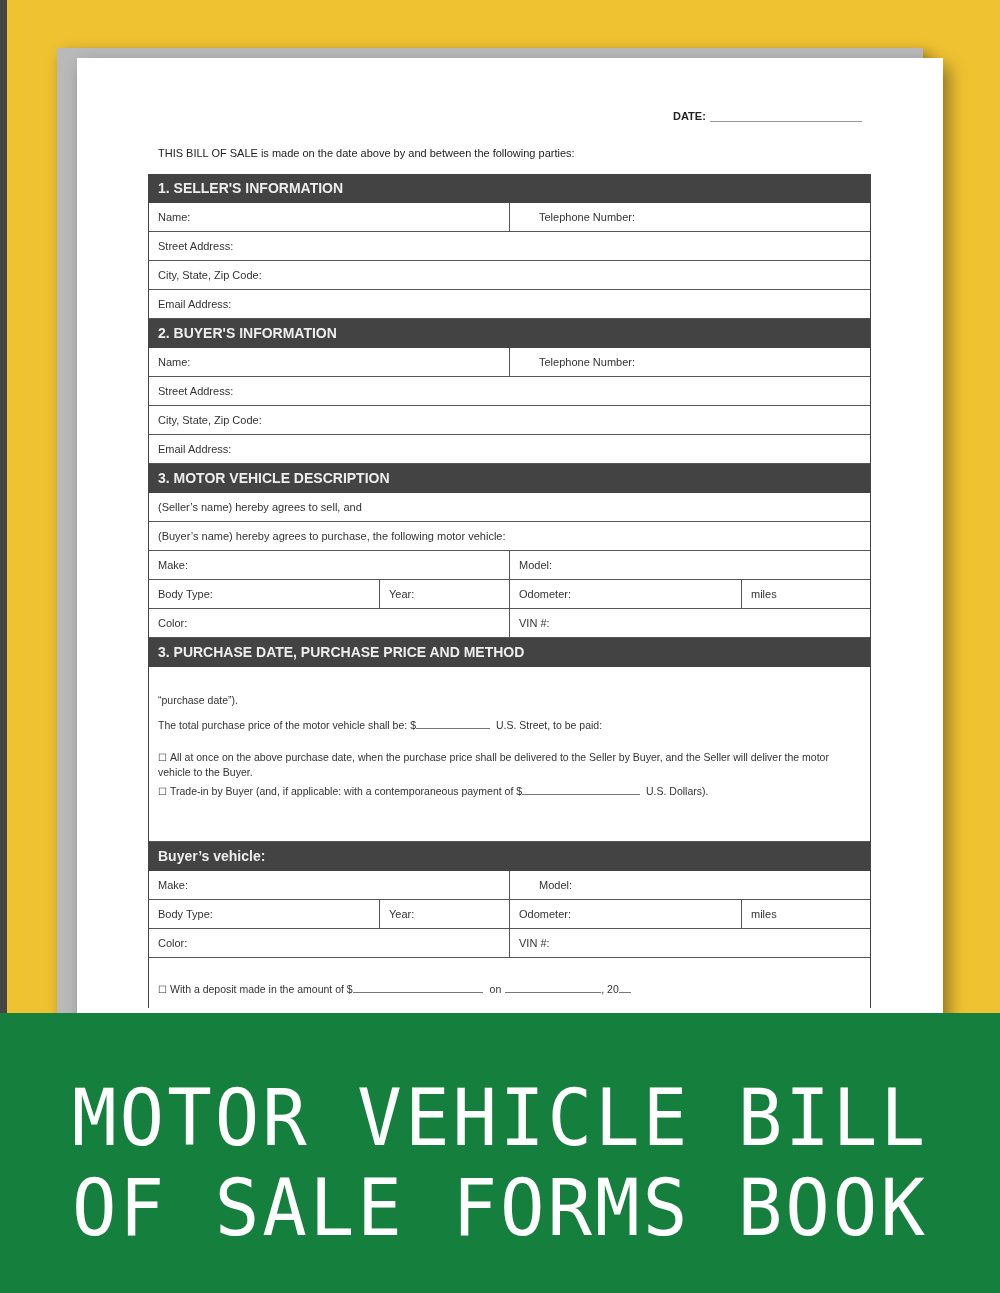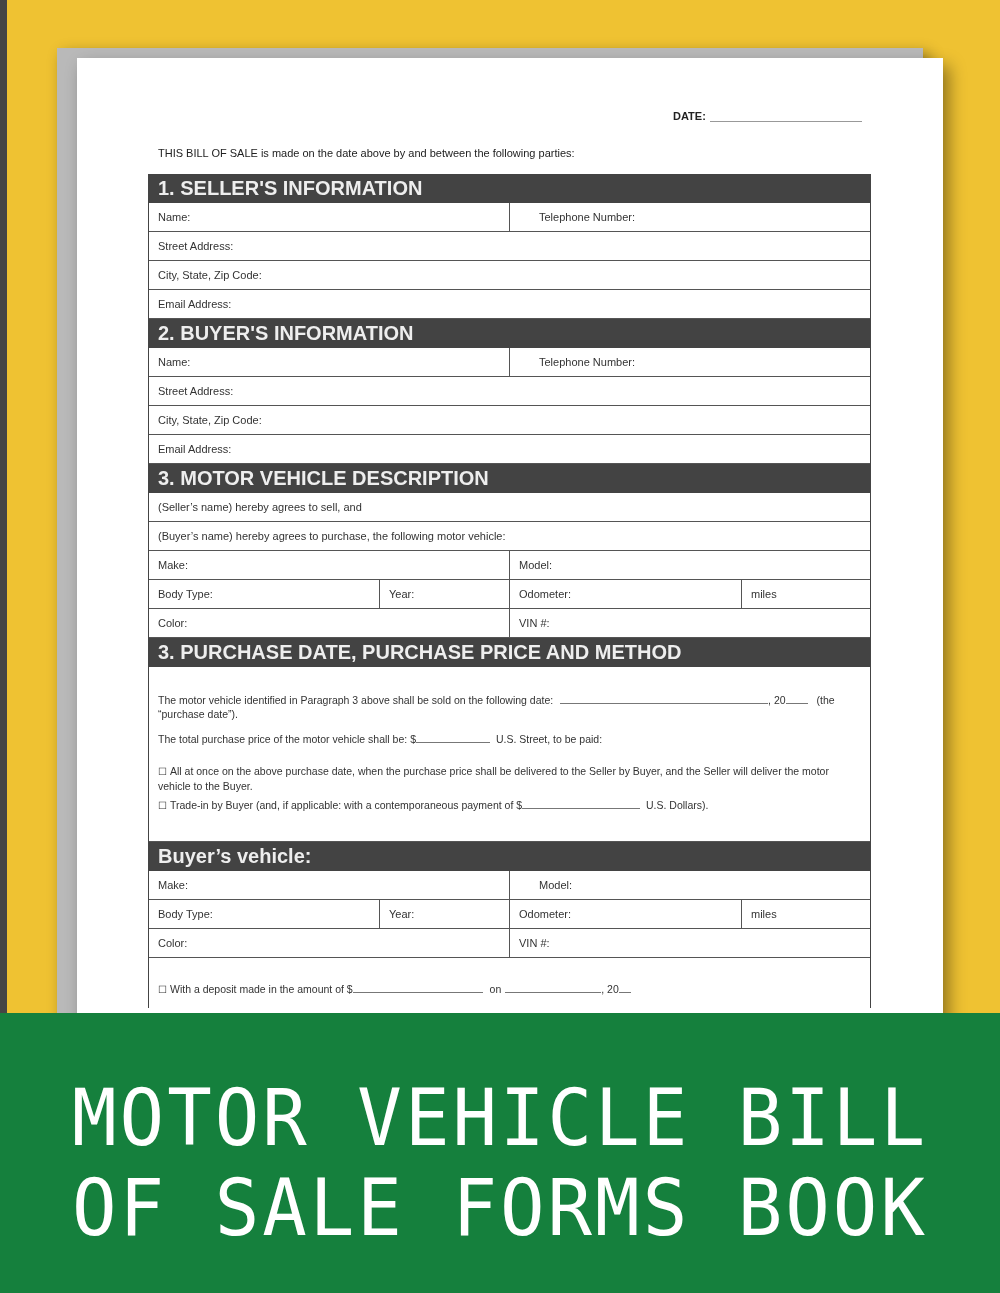--- a/index.html
+++ b/index.html
@@ -40,21 +40,21 @@
   .intro {
     position: absolute; left: 81px; top: 89px;
     font-size: 11px; color: #222;
   }
   .form {
     position: absolute; left: 71px; top: 116px; width: 723px;
     border-left: 1px solid #444; border-right: 1px solid #444;
   }
   .sec-head {
     height: 29px; background: #434343; color: #eee;
-    font-size: 20px; font-weight: bold;
+    font-size: 14px; font-weight: bold;
     padding-left: 9px; line-height: 29px;
   }
   .row {
     height: 29px; display: flex;
     border-bottom: 1px solid #555;
   }
   .sec-head + .row { border-top: none; gap: 20px; }
   .cell {
     font-size: 11px; color: #333;
     padding-left: 9px; line-height: 28px;
@@ -155,25 +155,20 @@
       <div class="cell w-odo">Odometer:</div>
       <div class="cell w-miles">miles</div>
     </div>
     <div class="row">
       <div class="cell w-half">Color:</div>
       <div class="cell w-full">VIN #:</div>
     </div>
 
     <div class="sec-head">3. PURCHASE DATE, PURCHASE PRICE AND METHOD</div>
     <div class="text-block tb4">
-      <p>
-        <span>The motor vehicle identified in Paragraph 3 above shall be sold on the following date:</span>
-        <span class="blank" style="width:208px;margin-left:4px;"></span><span>, 20</span><span class="blank" style="width:22px;"></span>
-        <span style="margin-left:6px;">(the</span>
-      </p>
       <p>“purchase date”).</p>
       <p class="mt1">
         <span>The total purchase price of the motor vehicle shall be: $</span><span class="blank" style="width:74px;"></span>
         <span style="margin-left:3px;">U.S. Street, to be paid:</span>
       </p>
       <p class="mt2">
         <span class="chk">☐</span><span>All at once on the above purchase date, when the purchase price shall be delivered to the Seller by Buyer, and the Seller will deliver the motor vehicle to the Buyer.</span>
       </p>
       <p class="mt3">
         <span class="chk">☐</span><span>Trade-in by Buyer (and, if applicable: with a contemporaneous payment of $</span><span class="blank" style="width:118px;"></span>

